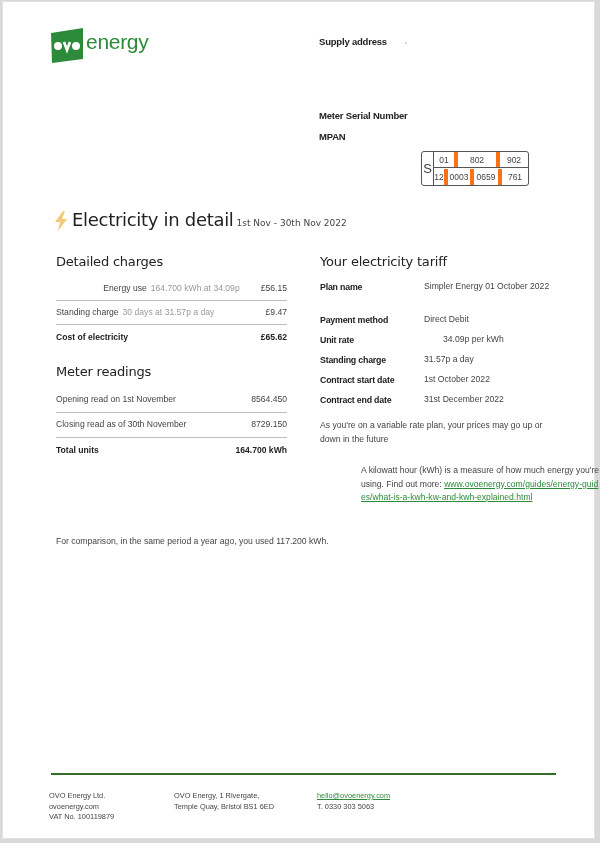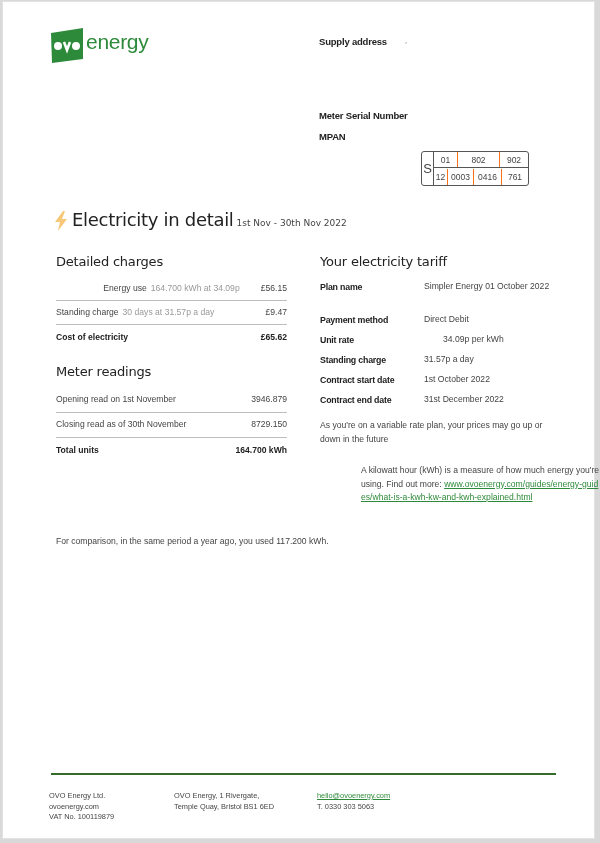--- a/index.html
+++ b/index.html
@@ -18,21 +18,21 @@
   
   .lbl-bold { font-family: "Liberation Sans", sans-serif; font-weight: bold; font-size: 9.5px; color: #222; letter-spacing: -0.2px; }
   .mpan-box {
     left: 418px; top: 149px; width: 108px; height: 35px;
     border: 1px solid #555; border-radius: 3px; font-family: "Liberation Sans", sans-serif; font-size: 8.5px; color: #444;
   }
   .mpan-s { position: absolute; left: 0; top: 0; width: 12px; height: 33px; border-right: 1px solid #555; font-size: 13px; text-align: center; line-height: 33px; color: #444; }
   .mpan-row { position: absolute; left: 12px; height: 16px; display: flex; width: 94px; }
   .mpan-row.r1 { top: 0; border-bottom: 1px solid #555; }
   .mpan-row.r2 { top: 17px; }
-  .mpan-cell { border-right: 1px solid #f97316; text-align: center; line-height: 16px; }
+  .mpan-cell { border-right: 4px solid #f97316; text-align: center; line-height: 16px; }
   .mpan-cell:last-child { border-right: none; }
 
   
   .bolt { left: 51px; top: 209px; width: 14px; height: 20px; }
   .title { left: 69px; top: 207px; font-family: "DejaVu Sans", sans-serif; font-size: 18px; color: #222; letter-spacing: -0.3px; }
   .title-date { font-size: 9px; color: #444; letter-spacing: 0; margin-left: 3px; }
 
   .h2 { font-family: "DejaVu Sans", sans-serif; font-size: 13px; color: #222; font-weight: 500; letter-spacing: -0.2px; }
 
   .row { position: absolute; left: 53px; width: 231px; font-family: "Liberation Sans", sans-serif; font-size: 8.6px; color: #444; }
@@ -75,21 +75,21 @@
   <div class="abs mpan-box">
     <div class="mpan-s">S</div>
     <div class="mpan-row r1">
       <div class="mpan-cell" style="width:24px;">01</div>
       <div class="mpan-cell" style="width:42px;">802</div>
       <div class="mpan-cell" style="width:28px;">902</div>
     </div>
     <div class="mpan-row r2">
       <div class="mpan-cell" style="width:14px;">12</div>
       <div class="mpan-cell" style="width:26px;">0003</div>
-      <div class="mpan-cell" style="width:28px;">0416</div>
+      <div class="mpan-cell" style="width:28px;">0659</div>
       <div class="mpan-cell" style="width:26px;">761</div>
     </div>
   </div>
 
   <svg class="abs bolt" viewBox="0 0 14 20">
     <polygon points="9,0 1,11 6,11 4,20 13,8 8,8 11,0" fill="#f6c878"></polygon>
   </svg>
   <div class="abs title">
     <span>Electricity in detail</span><span class="title-date">1st Nov - 30th Nov 2022</span>
   </div>
@@ -108,21 +108,21 @@
   <div class="hr" style="top:322px;"></div>
   <div class="row bold" style="top:330px;">
     <span>Cost of electricity</span>
     <span class="val">£65.62</span>
   </div>
 
   <div class="abs h2" style="left:53px;top:362px;">Meter readings</div>
 
   <div class="row" style="top:392px;">
     <span>Opening read on 1st November</span>
-    <span class="val">3946.879</span>
+    <span class="val">8564.450</span>
   </div>
   <div class="hr" style="top:410px;"></div>
   <div class="row" style="top:417px;">
     <span>Closing read as of 30th November</span>
     <span class="val">8729.150</span>
   </div>
   <div class="hr" style="top:435px;"></div>
   <div class="row bold" style="top:443px;">
     <span>Total units</span>
     <span class="val">164.700 kWh</span>

